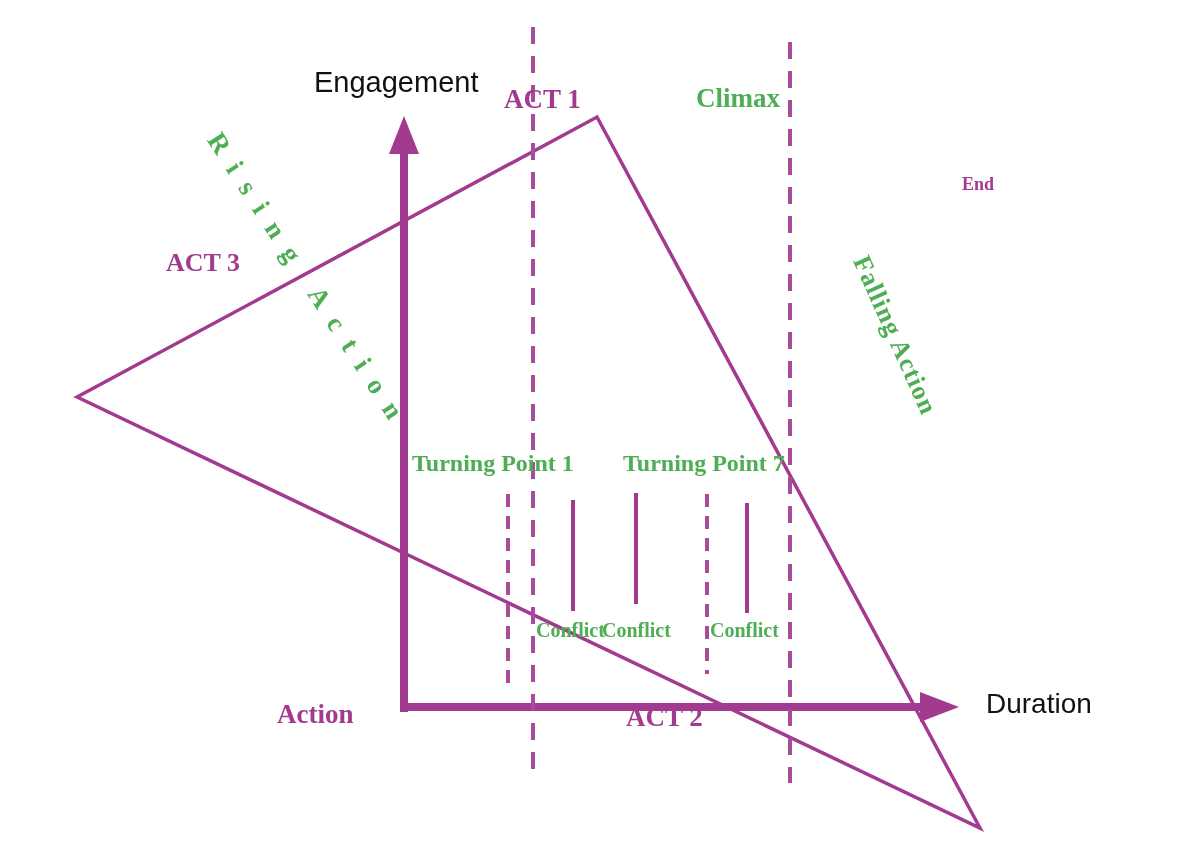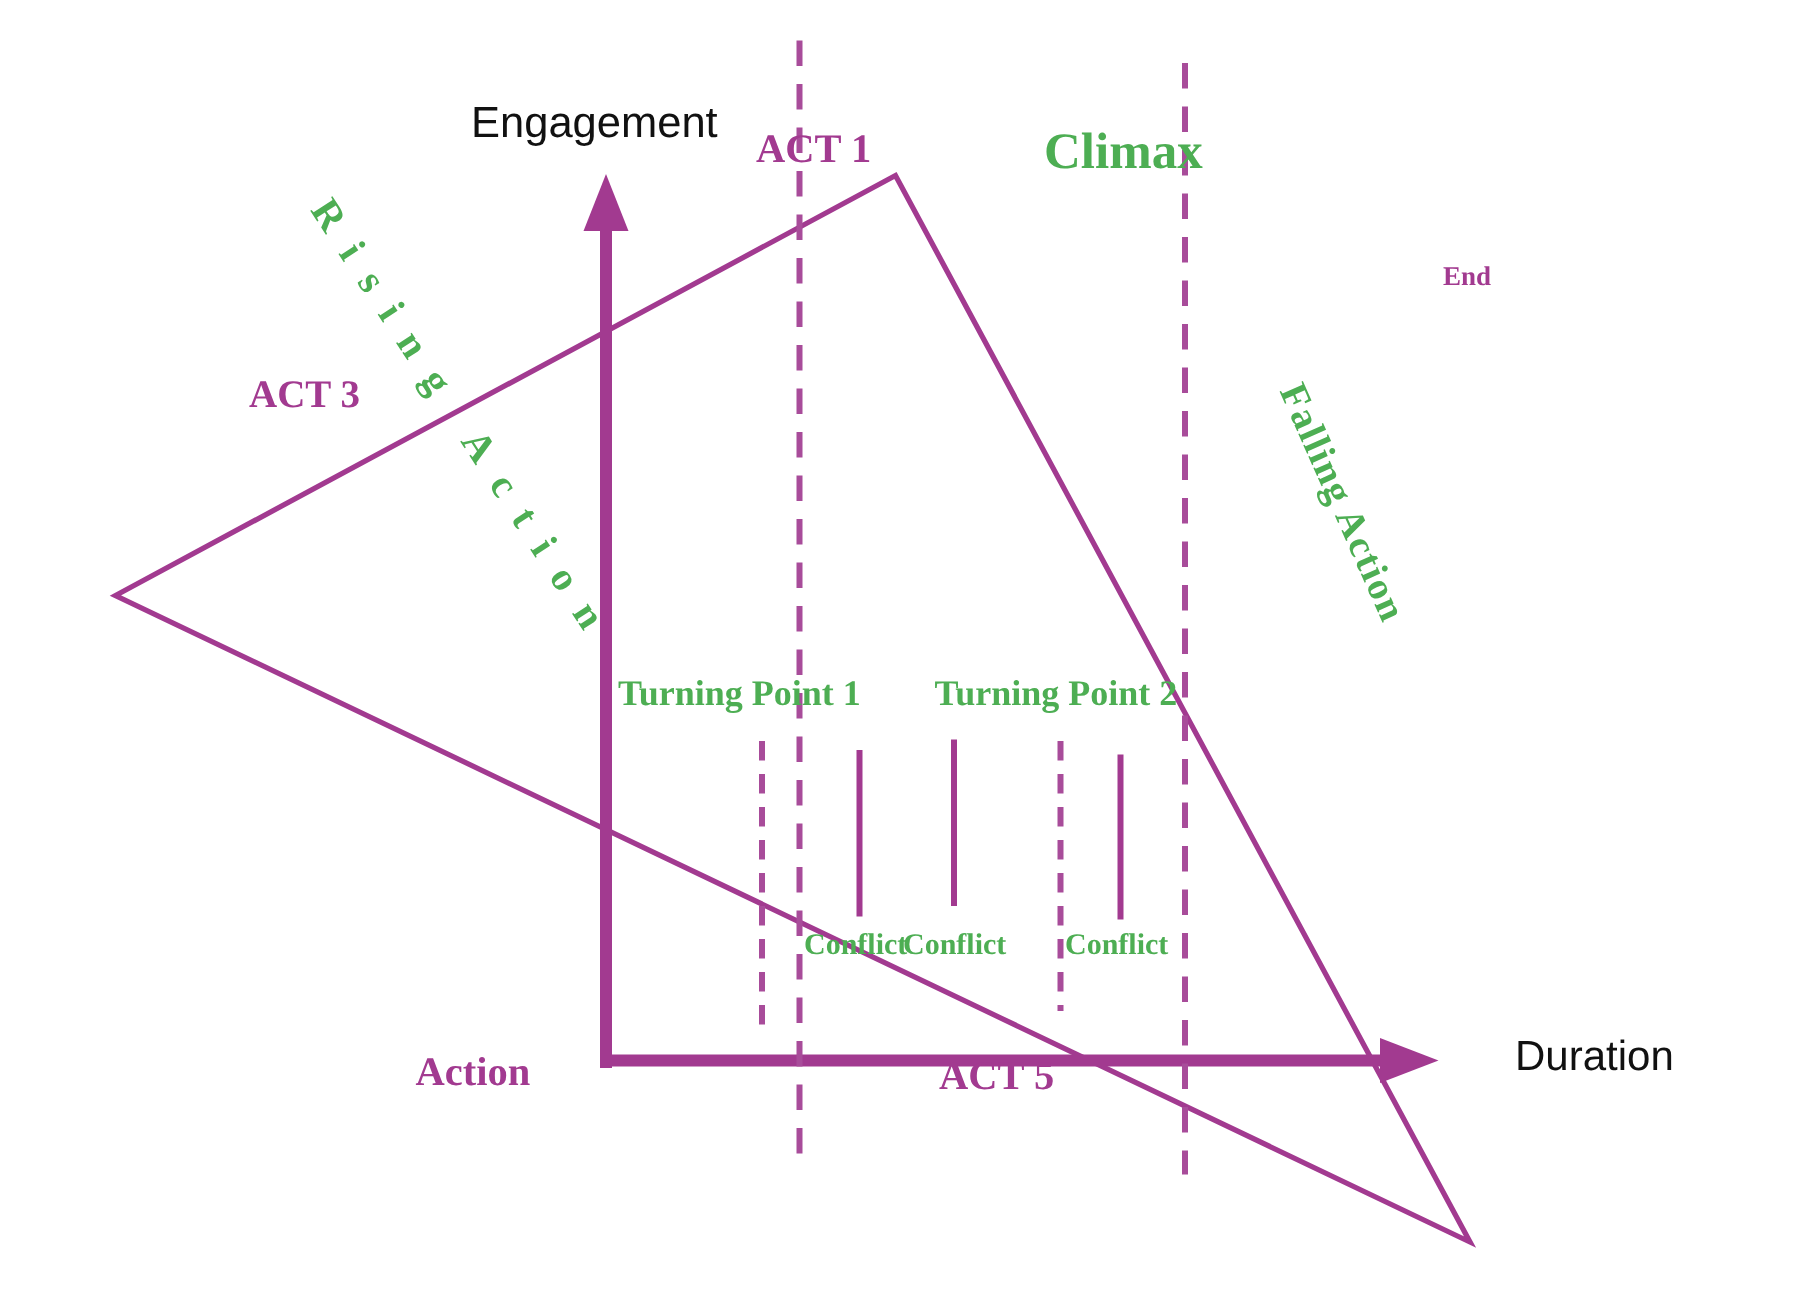--- a/index.html
+++ b/index.html
@@ -22,27 +22,27 @@
   .axis{stroke:var(--purple);stroke-width:8;}
   .axis-head{fill:var(--purple);stroke:none;}
   .dash-long{stroke:var(--purple-dash);stroke-width:4;stroke-dasharray:17 12;}
   .dash-short{stroke:var(--purple-dash);stroke-width:4;stroke-dasharray:13 9;}
   .conflict-line{stroke:var(--purple);stroke-width:4;}
   .lbl{position:absolute;z-index:2;white-space:nowrap;line-height:1;}
   .sans{font-family:"Liberation Sans", sans-serif;color:var(--ink);font-weight:500;}
   .serif-purple{font-family:"Liberation Serif", serif;font-weight:bold;color:var(--purple);}
   .serif-green{font-family:"Liberation Serif", serif;font-weight:bold;color:var(--green);}
   .engagement{left:314px;top:68px;font-size:29px;}
-  .duration{left:1010px;top:690px;font-size:28px;}
+  .duration{left:986px;top:690px;font-size:28px;}
   .act1{left:504px;top:86px;font-size:27px;font-family:Liberation Serif, serif;}
   .act2{left:626px;top:704px;font-size:27px;}
   .act3{left:166px;top:250px;font-size:26px;text-align:center;}
   .start{left:277px;top:701px;font-size:27px;}
   .end{left:962px;top:175px;font-size:18px;}
-  .climax{left:696px;top:85px;font-size:34px;}
+  .climax{left:696px;top:85px;font-size:27px;}
   .tp1{left:412px;top:451px;font-size:24px;}
   .tp2{left:623px;top:451px;font-size:24px;}
   .conflict1{left:536px;top:620px;font-size:20px;}
   .conflict2{left:602px;top:620px;font-size:20px;}
   .conflict3{left:710px;top:620px;font-size:20px;}
   .rising{
     left:225px;top:128px;font-size:27px;letter-spacing:15px;
     transform:rotate(57deg);transform-origin:left top;
   }
   .falling{
@@ -73,29 +73,29 @@
 
     <line class="conflict-line" x1="573" y1="500" x2="573" y2="611"></line>
     <line class="conflict-line" x1="636" y1="493" x2="636" y2="604"></line>
     <line class="conflict-line" x1="747" y1="503" x2="747" y2="613"></line>
   </svg>
 
   <div class="lbl sans engagement">Engagement</div>
   <div class="lbl sans duration">Duration</div>
 
   <div class="lbl serif-purple act1">ACT 1</div>
-  <div class="lbl serif-purple act2">ACT 5</div>
+  <div class="lbl serif-purple act2">ACT 2</div>
   <div class="lbl serif-purple act3">ACT 3</div>
 
   <div class="lbl serif-purple start">Action</div>
   <div class="lbl serif-purple end">End</div>
 
   <div class="lbl serif-green climax">Climax</div>
   <div class="lbl serif-green tp1">Turning Point 1</div>
-  <div class="lbl serif-green tp2">Turning Point 2</div>
+  <div class="lbl serif-green tp2">Turning Point 7</div>
 
   <div class="lbl serif-green rising">Rising Action</div>
   <div class="lbl serif-green falling">Falling Action</div>
 
   <div class="lbl serif-green conflict1">Conflict</div>
   <div class="lbl serif-green conflict2">Conflict</div>
   <div class="lbl serif-green conflict3">Conflict</div>
 
 </div>
 

